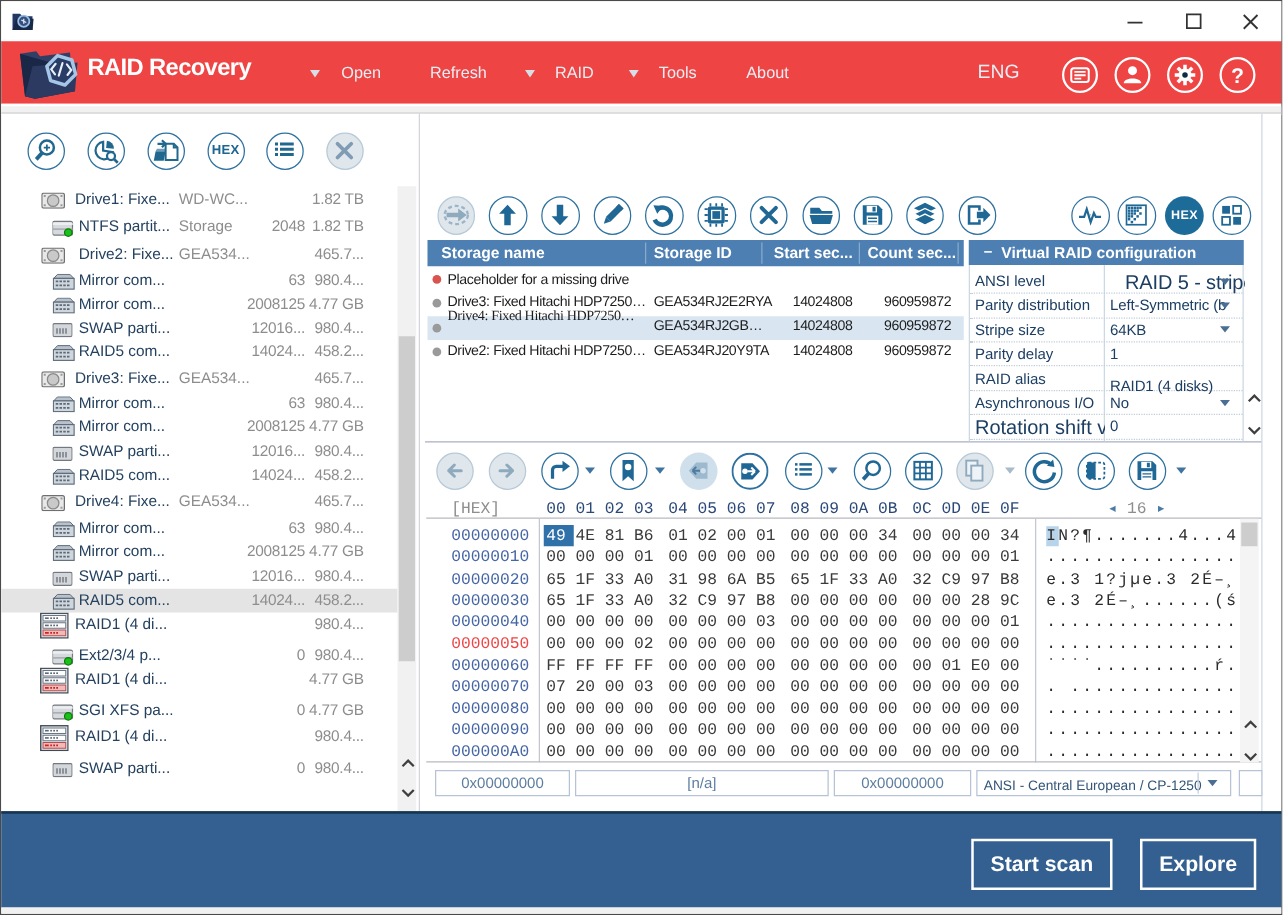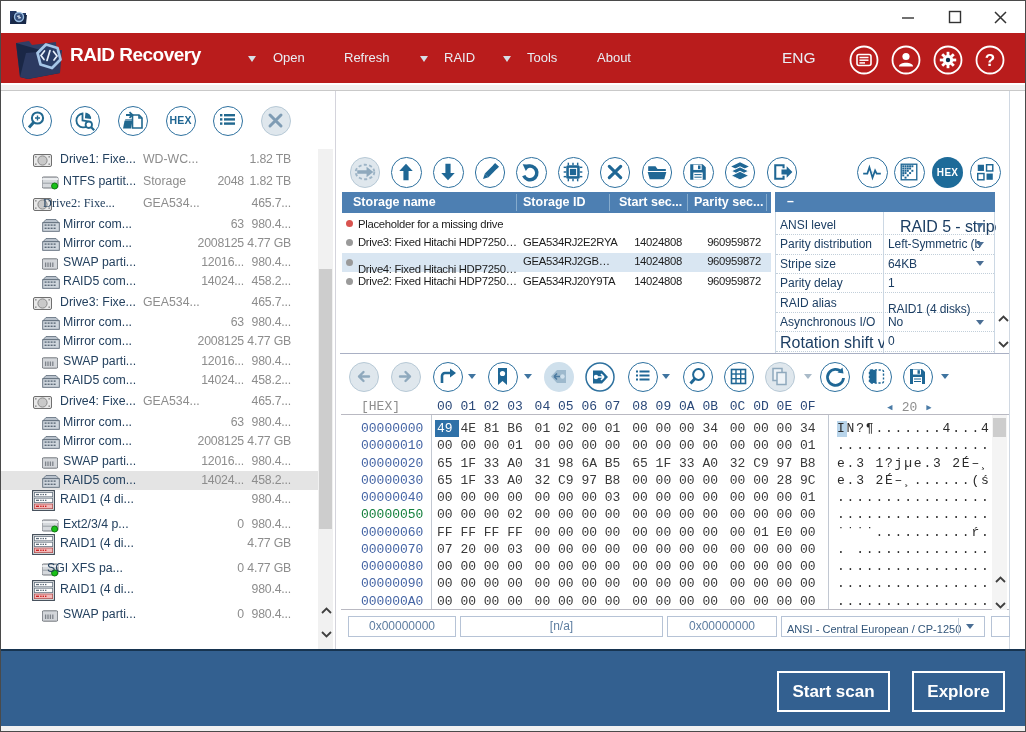--- a/index.html
+++ b/index.html
@@ -4,21 +4,21 @@
 <style>
 * { margin:0; padding:0; box-sizing:border-box; }
 html,body { width:1026px; height:732px; overflow:hidden; }
 #win { position:relative; width:1026px; height:732px; background:#fff;
   border:1px solid #4a4a4a; font-family:"Liberation Sans", sans-serif; }
 .abs { position:absolute; }
 
 #title { position:absolute; left:0; top:0; width:1024px; height:32px; background:#fff; }
 #titletext { position:absolute; left:30px; top:9px; font-size:12px; color:#1a1a1a; }
 
-#menubar { position:absolute; left:0; top:32px; width:1024px; height:50px; background:#b91c1c; }
+#menubar { position:absolute; left:0; top:32px; width:1024px; height:50px; background:#ef4444; }
 .mitem { position:absolute; top:0; height:50px; line-height:50px; color:#e9eef4; font-size:13px; }
 .mcaret { position:absolute; width:0; height:0; border-left:4.5px solid transparent; border-right:4.5px solid transparent; border-top:6px solid #d7dee6; }
 
 #strip { position:absolute; left:0; top:82px; width:1024px; height:9px; background:#fff; }
 #strip .g { position:absolute; left:0; top:2px; width:1024px; height:6px; background:#f1f1f1; border-bottom:1px solid #c9c9c9; }
 
 #content { position:absolute; left:0; top:90px; width:1024px; height:558px; background:#fff; }
 
 .cir { position:absolute; border-radius:50%; border:1.5px solid #2e719f; background:#fff; }
 .cir.dis { background:#dfe7ed; border-color:#b7c9d6; }
@@ -194,21 +194,21 @@
     <div class="tnum" style="left:163px; top:83px; width:80px; font-size:12.3px;">2048</div>
     <div class="tnum" style="left:212px; top:83px; width:78px; font-size:12.3px;">1.82 TB</div>
     <svg class="abs" style="left:32px; top:106.5px;" width="19" height="13" viewBox="0 0 19 13">
 <rect x="0.5" y="0.5" width="18" height="12" rx="1.5" fill="#e8e8e8" stroke="#6f6f6f"></rect>
 <circle cx="9.5" cy="6.5" r="4.6" fill="#c9c9c9" stroke="#8a8a8a"></circle>
 <rect x="2" y="2" width="1.6" height="1.6" fill="#9a9a9a"></rect>
         <rect x="15.4" y="2" width="1.6" height="1.6" fill="#9a9a9a"></rect>
 <rect x="2" y="9.4" width="1.6" height="1.6" fill="#9a9a9a"></rect>
         <rect x="15.4" y="9.4" width="1.6" height="1.6" fill="#9a9a9a"></rect>
       </svg>
-    <div class="tname" style="left:42px; top:105px; font-size:12.3px; white-space:nowrap;font-family:Liberation Serif, serif;">Drive2: Fixe...</div>
+    <div class="tname" style="left:62px; top:105px; font-size:12.3px; white-space:nowrap;">Drive2: Fixe...</div>
     <div class="tid" style="left:142px; top:105px; font-size:12.3px;">GEA534...</div>
     <div class="tnum" style="left:212px; top:105px; width:78px; font-size:12.3px;">465.7...</div>
     <svg class="abs" style="left:41px; top:128.0px;" width="18" height="13" viewBox="0 0 18 13">
 <path d="M4 0.5 h10 l3 3.2 h-16 Z" fill="#b9c2cc" stroke="#5c6a78" stroke-width="0.8"></path>
 <rect x="0.7" y="3.7" width="16.6" height="8.6" fill="#cfd6dd" stroke="#5c6a78" stroke-width="0.9"></rect>
 <g fill="#5c6a78">
           <rect x="2.6" y="5.4" width="2" height="1.4"></rect>
           <rect x="5.6" y="5.4" width="2" height="1.4"></rect>
           <rect x="8.6" y="5.4" width="2" height="1.4"></rect>
           <rect x="11.6" y="5.4" width="2" height="1.4"></rect>
@@ -472,21 +472,21 @@
         </g>
       </svg>
     <div class="tname" style="left:59px; top:445px; font-size:12.3px; white-space:nowrap;">RAID1 (4 di...</div>
     <div class="tnum" style="left:212px; top:445px; width:78px; font-size:12.3px;">4.77 GB</div>
     <svg class="abs" style="left:41px; top:471.5px;" width="17" height="14" viewBox="0 0 17 14">
 <path d="M1.5 1 h13 a1.5 1.5 0 0 1 1.5 1.5 v8 a1.5 1.5 0 0 1 -1.5 1.5 h-13 a1.5 1.5 0 0 1 -1.5 -1.5 v-8 a1.5 1.5 0 0 1 1.5 -1.5 Z" fill="#d6d9dd" stroke="#74797f"></path>
 <path d="M0.4 7.2 h16" stroke="#9aa0a6" stroke-width="1"></path>
 <path d="M1.2 2 h14 a1 1 0 0 1 1 1 v1 h-16 v-1 a1 1 0 0 1 1 -1 Z" fill="#eceef0"></path>
 <circle cx="12.6" cy="10" r="3" fill="#19c119" stroke="#0f7a0f"></circle>
       </svg>
-    <div class="tname" style="left:46px; top:470px; font-size:12.3px; white-space:nowrap;">SGI XFS pa...</div>
+    <div class="tname" style="left:62px; top:470px; font-size:12.3px; white-space:nowrap;">SGI XFS pa...</div>
     <div class="tnum" style="left:163px; top:470px; width:80px; font-size:12.3px;">0</div>
     <div class="tnum" style="left:212px; top:470px; width:78px; font-size:12.3px;">4.77 GB</div>
     <svg class="abs" style="left:31px; top:489.0px;" width="23" height="21" viewBox="0 0 23 21">
 <rect x="0.6" y="0.6" width="21.8" height="19.8" fill="#e9ebee" stroke="#3f4a55" stroke-width="1.1"></rect>
 <rect x="2.4" y="2.4" width="18.2" height="4.4" fill="#fdfdfd" stroke="#6a7682" stroke-width="0.8"></rect>
 <rect x="2.4" y="8.2" width="18.2" height="4.4" fill="#fdfdfd" stroke="#6a7682" stroke-width="0.8"></rect>
 <rect x="2.4" y="14" width="18.2" height="4.6" fill="#f3b8b8" stroke="#b05050" stroke-width="0.8"></rect>
 <g fill="#5c6a78">
           <rect x="4" y="3.9" width="3" height="1.3"></rect>
           <rect x="8.2" y="3.9" width="1.4" height="1.3"></rect>
@@ -663,45 +663,46 @@
           <rect x="6.5" y="6.5" width="6" height="6" fill="#1f6795"></rect>
           <rect x="15" y="6.5" width="6" height="6" fill="none" stroke="#1f6795" stroke-width="1.4"></rect>
 <rect x="6.5" y="15" width="6" height="6" fill="none" stroke="#1f6795" stroke-width="1.4"></rect>
           <rect x="15" y="15" width="6" height="6" fill="#1f6795"></rect>
         </svg>
       </div>
     <div class="abs" style="left:341px; top:101px; width:429px; height:21px; background:#4d7fb2;"></div>
     <div class="abs" style="left:352px; top:101px; height:21px; line-height:21px; color:#fff; font-weight:bold; font-size:12.5px;">Storage name</div>
     <div class="abs" style="left:522px; top:101px; height:21px; line-height:21px; color:#fff; font-weight:bold; font-size:12.5px;">Storage ID</div>
     <div class="abs" style="left:618px; top:101px; height:21px; line-height:21px; color:#fff; font-weight:bold; font-size:12.5px;">Start sec...</div>
-    <div class="abs" style="left:693px; top:101px; height:21px; line-height:21px; color:#fff; font-weight:bold; font-size:12.5px;">Parity sec...</div>
+    <div class="abs" style="left:693px; top:101px; height:21px; line-height:21px; color:#fff; font-weight:bold; font-size:12.5px;">Count sec...</div>
     <div class="abs" style="left:515px; top:103px; width:1px; height:17px; background:#85abcd;"></div>
     <div class="abs" style="left:608px; top:103px; width:1px; height:17px; background:#85abcd;"></div>
     <div class="abs" style="left:686px; top:103px; width:1px; height:17px; background:#85abcd;"></div>
     <div class="abs" style="left:765px; top:103px; width:1px; height:17px; background:#85abcd;"></div>
     <div class="dot" style="left:345px; top:128.5px; background:#d9534f;"></div>
     <div class="tbl" style="left:357px; top:127px;">Placeholder for a missing drive</div>
     <div class="dot" style="left:345px; top:148.0px; background:#9a9a9a;"></div>
     <div class="tbl" style="left:357px; top:144.5px; width:160px; overflow:hidden; white-space:nowrap;">Drive3: Fixed Hitachi HDP7250…</div>
     <div class="tbl" style="left:522px; top:144.5px; width:96px; overflow:hidden; white-space:nowrap;">GEA534RJ2E2RYA</div>
     <div class="tbl" style="left:601px; top:144.5px; width:80px; text-align:right;">14024808</div>
     <div class="tbl" style="left:670px; top:144.5px; width:90px; text-align:right;">960959872</div>
     <div class="abs" style="left:341px; top:161.5px; width:429px; height:19.5px; background:#d9e6f2;"></div>
     <div class="dot" style="left:345px; top:167.5px; background:#9a9a9a;"></div>
-    <div class="tbl" style="left:357px; top:172px; width:160px; overflow:hidden; white-space:nowrap;">Drive4: Fixed Hitachi HDP7250…</div>
+    <div class="tbl" style="left:357px; top:156px; width:160px; overflow:hidden; white-space:nowrap;font-family:Liberation Serif, serif;">Drive4: Fixed Hitachi HDP7250…</div>
     <div class="tbl" style="left:522px; top:164.0px; width:96px; overflow:hidden; white-space:nowrap;">GEA534RJ2GB…</div>
     <div class="tbl" style="left:601px; top:164.0px; width:80px; text-align:right;">14024808</div>
     <div class="tbl" style="left:670px; top:164.0px; width:90px; text-align:right;">960959872</div>
     <div class="dot" style="left:345px; top:187.0px; background:#9a9a9a;"></div>
     <div class="tbl" style="left:357px; top:183.5px; width:160px; overflow:hidden; white-space:nowrap;">Drive2: Fixed Hitachi HDP7250…</div>
     <div class="tbl" style="left:522px; top:183.5px; width:96px; overflow:hidden; white-space:nowrap;">GEA534RJ20Y9TA</div>
     <div class="tbl" style="left:601px; top:183.5px; width:80px; text-align:right;">14024808</div>
     <div class="tbl" style="left:670px; top:183.5px; width:90px; text-align:right;">960959872</div>
     <div class="abs" style="left:774px; top:101px; width:220px; height:20px; background:#4d7fb2;"></div>
     <div class="abs" style="left:786px; top:101px; height:20px; line-height:19px; color:#fff; font-weight:bold; font-size:12.3px;">–</div>
+    <div class="abs" style="left:800px; top:101px; height:20px; line-height:20px; color:#fff; font-weight:bold; font-size:12.5px;">Virtual RAID configuration</div>
     <div class="abs" style="left:774px; top:121px; width:1px; height:141px; background:#ccd8e4;"></div>
     <div class="abs" style="left:882px; top:121px; width:1px; height:141px; background:#ccd8e4;"></div>
     <div class="abs" style="left:993px; top:121px; width:1px; height:141px; background:#ccd8e4;"></div>
     <div class="abs" style="left:775px; top:143.2px; width:218px; height:1px; border-bottom:1px dotted #c2cfda;"></div>
     <div class="abs" style="left:779px; top:127.0px; font-size:12px; color:#1c3e63; white-space:nowrap; width:104px; overflow:hidden;">ANSI level</div>
     <div class="abs" style="left:899px; top:127.0px; font-size:16px; color:#1c3e63; white-space:nowrap; width:96px; overflow:hidden; letter-spacing:-0.1px;">RAID 5 - stripe se</div>
     <div class="abs" style="left:975px; top:131.5px; width:0; height:0; border-left:4px solid transparent; border-right:4px solid transparent; border-top:5px solid #4a6e94;"></div>
     <div class="abs" style="left:775px; top:162.6px; width:218px; height:1px; border-bottom:1px dotted #c2cfda;"></div>
     <div class="abs" style="left:779px; top:146.4px; font-size:12px; color:#1c3e63; white-space:nowrap; width:104px; overflow:hidden;">Parity distribution</div>
     <div class="abs" style="left:887px; top:146.4px; font-size:12px; color:#1c3e63; white-space:nowrap; width:96px; overflow:hidden; letter-spacing:-0.1px;">Left-Symmetric (b</div>
@@ -829,21 +830,21 @@
             <line x1="10" y1="18.5" x2="17" y2="18.5"></line>
           </g>
         </svg>
       </div>
     <div class="abs" style="left:939.5px; top:282.5px; width:0; height:0; border-left:4.5px solid transparent; border-right:4.5px solid transparent; border-top:5.5px solid #3f74a0;"></div>
     <div class="hexrow mono" style="left:360px; top:308px; color:#8e8e8e;">[HEX]</div>
     <div class="hexrow mono" style="left:436px; top:308px; color:#2a4878;">00 01 02 03</div>
     <div class="hexrow mono" style="left:533.6px; top:308px; color:#2a4878;">04 05 06 07</div>
     <div class="hexrow mono" style="left:631.2px; top:308px; color:#2a4878;">08 09 0A 0B</div>
     <div class="hexrow mono" style="left:728.8px; top:308px; color:#2a4878;">0C 0D 0E 0F</div>
-    <div class="hexrow mono" style="left:885px; top:308px; color:#4a7ba6;">◂ <span style="color:#8e8e8e;">20</span> ▸</div>
+    <div class="hexrow mono" style="left:885px; top:308px; color:#4a7ba6;">◂ <span style="color:#8e8e8e;">16</span> ▸</div>
     <div class="abs" style="left:340px; top:323px; width:668px; height:1px; background:#b9b9c2;"></div>
     <div class="abs" style="left:430px; top:324px; width:1px; height:195px; background:#c2c8d2;"></div>
     <div class="abs" style="left:827px; top:324px; width:1px; height:195px; background:#c2c8d2;"></div>
     <div class="abs" style="left:340px; top:518px; width:668px; height:1px; background:#b9b9c2;"></div>
     <div class="abs" style="left:433.5px; top:329px; width:24px; height:17px; background:#2f71a8;"></div>
     <div class="abs" style="left:835.5px; top:329.5px; width:10px; height:16.5px; background:#b8d4ea;"></div>
     <div class="hexrow mono" style="left:360px; top:330.0px; color:#4565a5;">00000000</div>
     <div class="hexrow mono" style="left:436px; top:330.0px; color:#3a3a3a;"><span style="color:#fff;">49</span> 4E 81 B6</div>
     <div class="hexrow mono" style="left:533.6px; top:330.0px; color:#3a3a3a;">01 02 00 01</div>
     <div class="hexrow mono" style="left:631.2px; top:330.0px; color:#3a3a3a;">00 00 00 34</div>
@@ -866,21 +867,21 @@
     <div class="hexrow mono" style="left:533.6px; top:381.8px; color:#3a3a3a;">32 C9 97 B8</div>
     <div class="hexrow mono" style="left:631.2px; top:381.8px; color:#3a3a3a;">00 00 00 00</div>
     <div class="hexrow mono" style="left:728.8px; top:381.8px; color:#3a3a3a;">00 00 28 9C</div>
     <div class="hexrow mono" style="left:836px; top:381.8px; color:#2b2b2b; letter-spacing:1.8px;">e.3&nbsp;2É–¸......(ś</div>
     <div class="hexrow mono" style="left:360px; top:399.0px; color:#4565a5;">00000040</div>
     <div class="hexrow mono" style="left:436px; top:399.0px; color:#3a3a3a;">00 00 00 00</div>
     <div class="hexrow mono" style="left:533.6px; top:399.0px; color:#3a3a3a;">00 00 00 03</div>
     <div class="hexrow mono" style="left:631.2px; top:399.0px; color:#3a3a3a;">00 00 00 00</div>
     <div class="hexrow mono" style="left:728.8px; top:399.0px; color:#3a3a3a;">00 00 00 01</div>
     <div class="hexrow mono" style="left:836px; top:399.0px; color:#2b2b2b; letter-spacing:1.8px;">................</div>
-    <div class="hexrow mono" style="left:360px; top:416.2px; color:#15803d;">00000050</div>
+    <div class="hexrow mono" style="left:360px; top:416.2px; color:#ef4444;">00000050</div>
     <div class="hexrow mono" style="left:436px; top:416.2px; color:#3a3a3a;">00 00 00 02</div>
     <div class="hexrow mono" style="left:533.6px; top:416.2px; color:#3a3a3a;">00 00 00 00</div>
     <div class="hexrow mono" style="left:631.2px; top:416.2px; color:#3a3a3a;">00 00 00 00</div>
     <div class="hexrow mono" style="left:728.8px; top:416.2px; color:#3a3a3a;">00 00 00 00</div>
     <div class="hexrow mono" style="left:836px; top:416.2px; color:#2b2b2b; letter-spacing:1.8px;">................</div>
     <div class="hexrow mono" style="left:360px; top:433.5px; color:#4565a5;">00000060</div>
     <div class="hexrow mono" style="left:436px; top:433.5px; color:#3a3a3a;">FF FF FF FF</div>
     <div class="hexrow mono" style="left:533.6px; top:433.5px; color:#3a3a3a;">00 00 00 00</div>
     <div class="hexrow mono" style="left:631.2px; top:433.5px; color:#3a3a3a;">00 00 00 00</div>
     <div class="hexrow mono" style="left:728.8px; top:433.5px; color:#3a3a3a;">00 01 E0 00</div>

